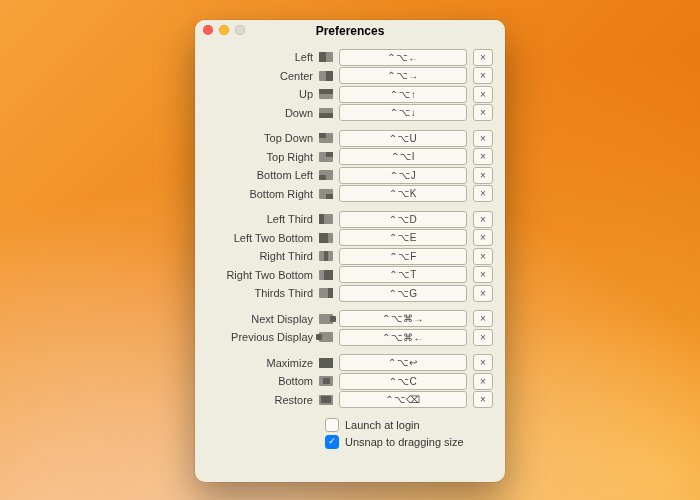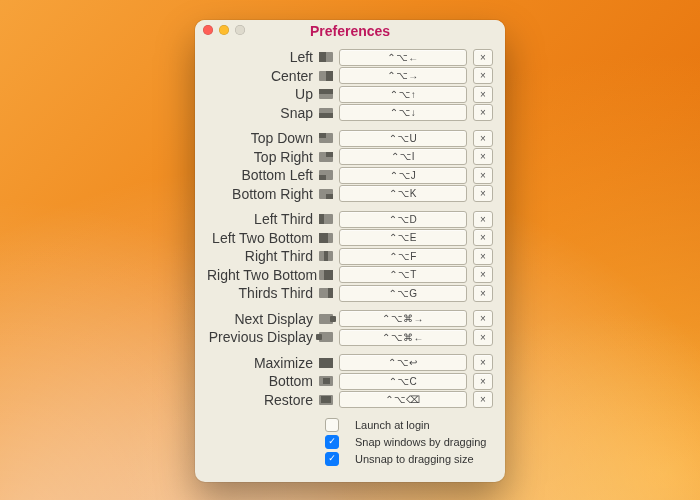--- a/index.html
+++ b/index.html
@@ -60,38 +60,38 @@
     width: 10px; height: 10px; border-radius: 50%;
     display: inline-block;
     box-shadow: inset 0 0 0 0.5px rgba(0,0,0,0.2);
   }
   .dot-close  { background: #ff5f57; }
   .dot-min    { background: #febc2e; }
   .dot-max    { background: #dedacd; }
   .titlebar .title {
     margin: 0 auto;
     font-weight: 600;
-    font-size: 14px;
-    color: #be185d;
+    font-size: 12px;
+    color: #000000;
   }
 
   .body {
     padding: 6px 12px 10px 12px;
   }
   .group { margin-bottom: 7px; }
   .row {
     display: flex;
     align-items: center;
     height: 18.5px;
     gap: 6px;
   }
   .row .label {
     width: 106px;
     text-align: right;
-    font-size: 14px;
+    font-size: 11px;
     color: #3b3b3b;
     white-space: nowrap;
   }
   .row .swatch {
     width: 14px; height: 10px;
     background: #8f8d85;
     border-radius: 1px;
     flex: none;
     position: relative;
   }
@@ -140,21 +140,21 @@
     background: #faf8f0;
     border: 1px solid #b6b2a3;
     border-radius: 3px;
     display: flex; align-items: center; justify-content: center;
     font-size: 10px; color:#555;
     box-shadow: inset 0 1px 0 rgba(255,255,255,0.6);
   }
 
   .checks { margin-top: 6px; padding-left: 118px; }
   .checkrow {
-    display: flex; align-items: center; gap: 16px;
+    display: flex; align-items: center; gap: 6px;
     font-size: 11px; color:#333;
     height: 17px;
   }
   .checkbox {
     width: 12px; height: 12px;
     border-radius: 3px;
     border: 1px solid #b0ad9f;
     background: #fbfaf4;
     display: inline-flex; align-items:center; justify-content:center;
     font-size: 10px; color: white;
@@ -193,21 +193,21 @@
             <span class="shortcut">⌃⌥→</span>
             <span class="clearbtn">×</span>
           </div>
           <div class="row">
             <span class="label">Up</span>
             <span class="swatch sw-up"></span>
             <span class="shortcut">⌃⌥↑</span>
             <span class="clearbtn">×</span>
           </div>
           <div class="row">
-            <span class="label">Snap</span>
+            <span class="label">Down</span>
             <span class="swatch sw-down"></span>
             <span class="shortcut">⌃⌥↓</span>
             <span class="clearbtn">×</span>
           </div>
         </div>
         <div class="group">
           <div class="row">
             <span class="label">Top Down</span>
             <span class="swatch sw-tl"></span>
             <span class="shortcut">⌃⌥U</span>
@@ -298,22 +298,18 @@
             <span class="clearbtn">×</span>
           </div>
         </div>
         <div class="checks">
           <div class="checkrow">
             <span class="checkbox"></span>
             <span>Launch at login</span>
           </div>
           <div class="checkrow">
             <span class="checkbox checked"></span>
-            <span>Snap windows by dragging</span>
-          </div>
-          <div class="checkrow">
-            <span class="checkbox checked"></span>
             <span>Unsnap to dragging size</span>
           </div>
         </div>
       </div>
   </div>
 </div>
 
 </body></html>

